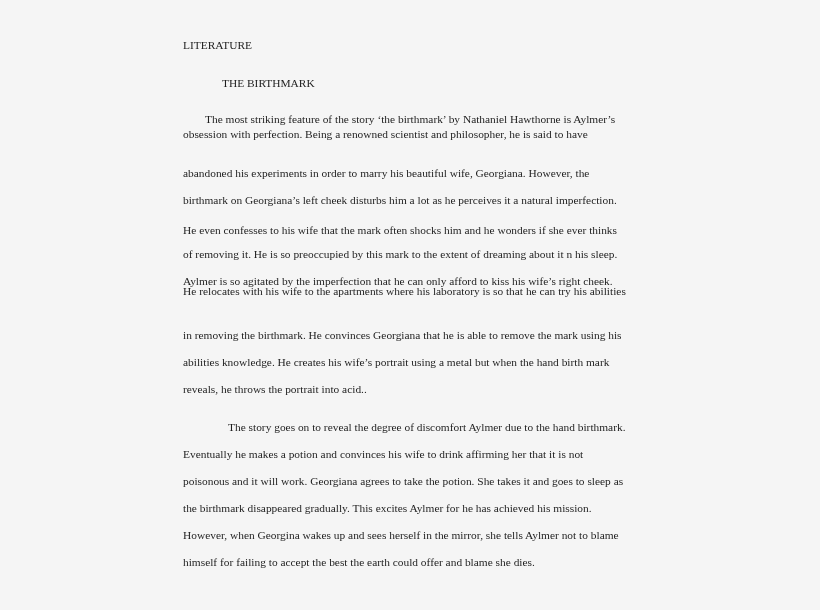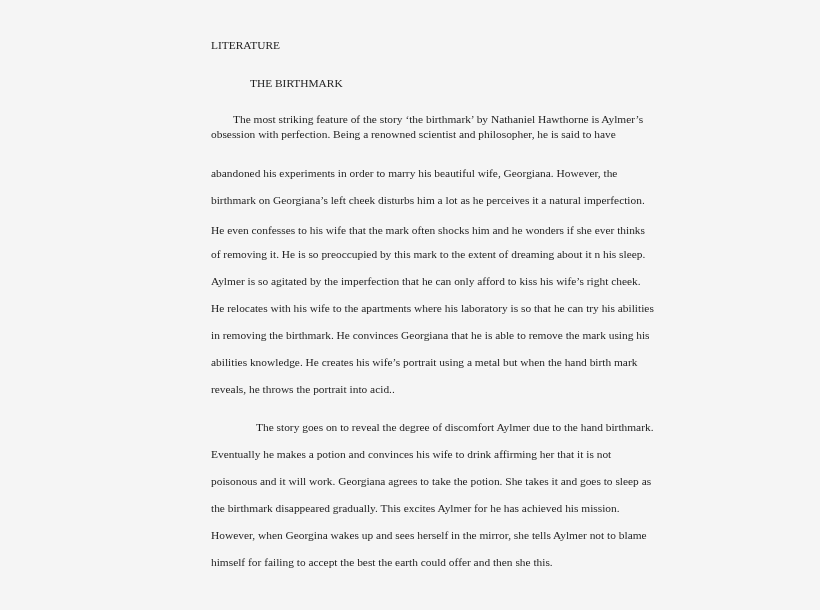--- a/index.html
+++ b/index.html
@@ -16,21 +16,20 @@
       height: 610px;
       font-family: "Liberation Serif", "DejaVu Serif", serif;
       color: #1e1e1e;
       font-size: 11.4px;
     }
     .line {
       position: absolute;
       left: 183px;
       white-space: nowrap;
       line-height: 14px;
-      margin-left: 28px;
     }
     .subject { top: 38px; }
     .title { top: 76px; left: 222px; font-weight: normal; }
     .indent1 { left: 205px; }
     .indent2 { left: 228px; }
   </style>
 </head>
 <body>
 
 <div class="page">
@@ -38,27 +37,27 @@
   <div class="line title">THE BIRTHMARK</div>
 
   <div>
     <div class="line indent1" style="top:112px">The most striking feature of the story ‘the birthmark’ by Nathaniel Hawthorne is Aylmer’s</div>
     <div class="line" style="top:127px">obsession with perfection. Being a renowned scientist and philosopher, he is said to have</div>
     <div class="line" style="top:166px">abandoned his experiments in order to marry his beautiful wife, Georgiana. However, the</div>
     <div class="line" style="top:193px">birthmark on Georgiana’s left cheek disturbs him a lot as he perceives it a natural imperfection.</div>
     <div class="line" style="top:223px">He even confesses to his wife that the mark often shocks him and he wonders if she ever thinks</div>
     <div class="line" style="top:247px">of removing it. He is so preoccupied by this mark to the extent of dreaming about it n his sleep.</div>
     <div class="line" style="top:274px">Aylmer is so agitated by the imperfection that he can only afford to kiss his wife’s right cheek.</div>
-    <div class="line" style="top:301px">He relocates with his wife to the apartments where his laboratory is so that he can try his abilities</div>
+    <div class="line" style="top:284px">He relocates with his wife to the apartments where his laboratory is so that he can try his abilities</div>
     <div class="line" style="top:328px">in removing the birthmark. He convinces Georgiana that he is able to remove the mark using his</div>
     <div class="line" style="top:355px">abilities knowledge. He creates his wife’s portrait using a metal but when the hand birth mark</div>
     <div class="line" style="top:382px">reveals, he throws the portrait into acid..</div>
   </div>
 
   <div>
     <div class="line indent2" style="top:420px">The story goes on to reveal the degree of discomfort Aylmer due to the hand birthmark.</div>
     <div class="line" style="top:447px">Eventually he makes a potion and convinces his wife to drink affirming her that it is not</div>
     <div class="line" style="top:474px">poisonous and it will work. Georgiana agrees to take the potion. She takes it and goes to sleep as</div>
     <div class="line" style="top:501px">the birthmark disappeared gradually. This excites Aylmer for he has achieved his mission.</div>
     <div class="line" style="top:528px">However, when Georgina wakes up and sees herself in the mirror, she tells Aylmer not to blame</div>
-    <div class="line" style="top:555px">himself for failing to accept the best the earth could offer and then she this.</div>
+    <div class="line" style="top:555px">himself for failing to accept the best the earth could offer and blame she dies.</div>
   </div>
 </div>
 
 </body></html>

